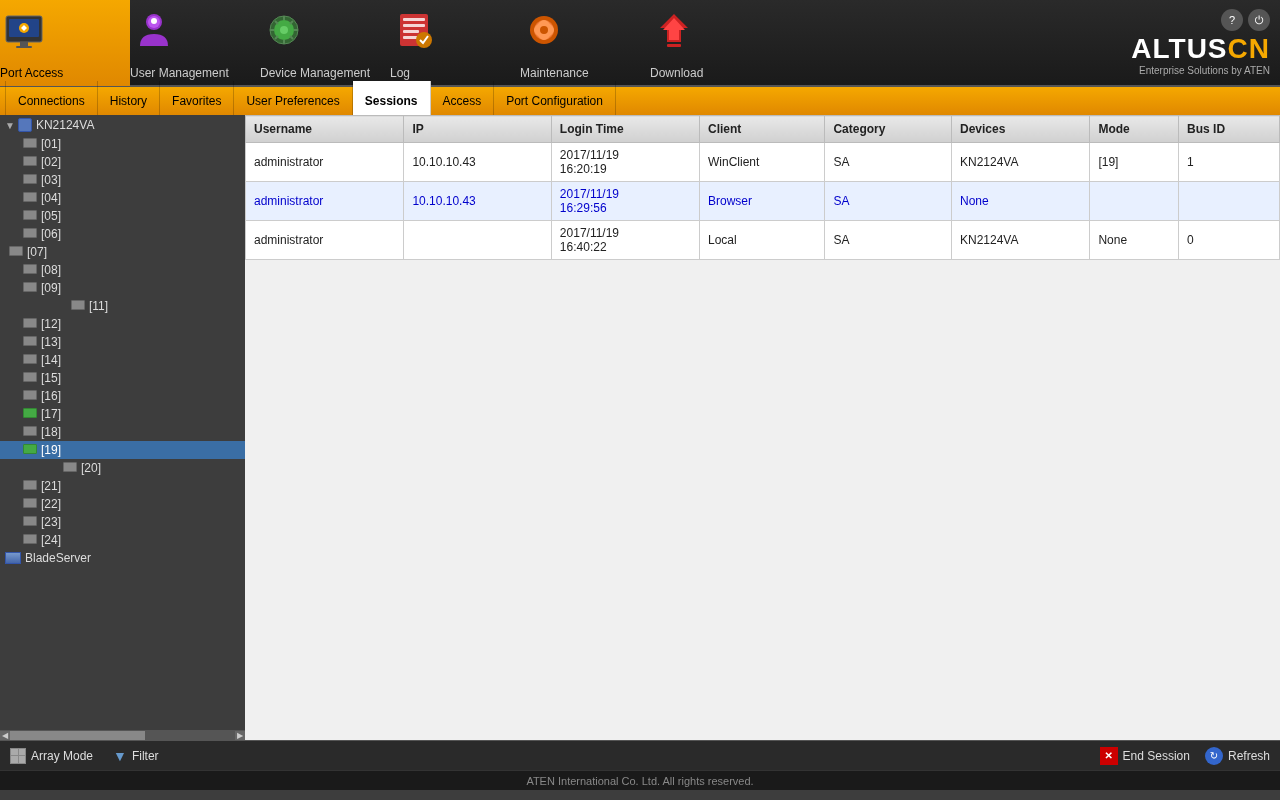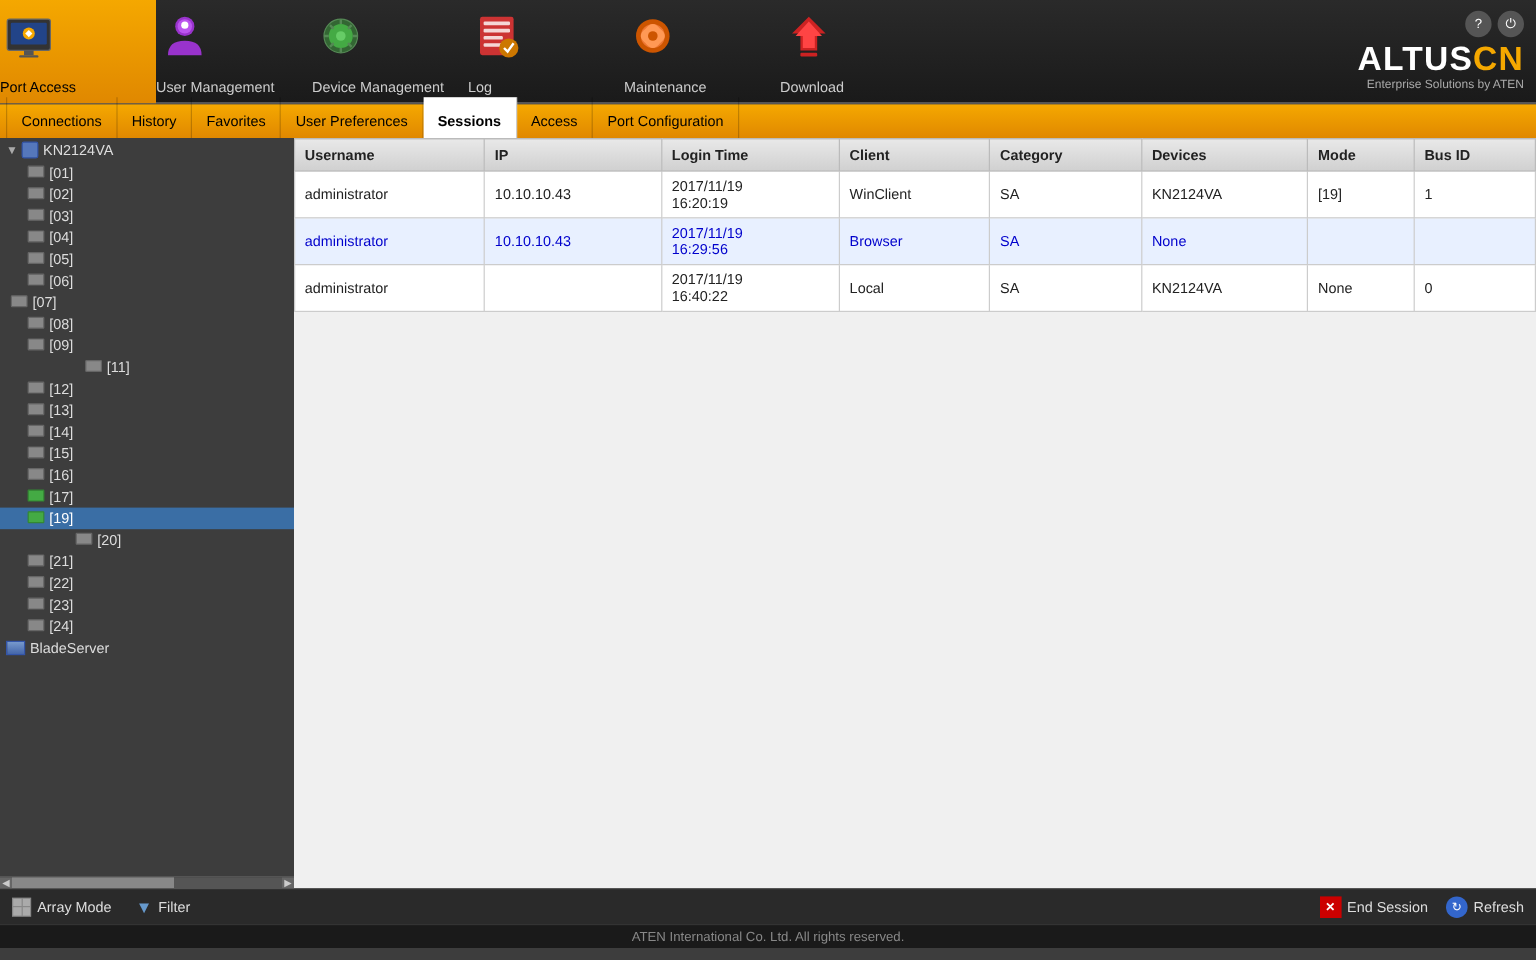--- a/index.html
+++ b/index.html
@@ -431,20 +431,23 @@
             <span style="margin-left:18px;"><span style="display:inline-block;width:14px;height:10px;background:#888;border:1px solid #666;margin-right:4px;border-radius:1px;"></span><span>[14]</span></span>
           </div>
           <div class="tree-node">
             <span style="margin-left:18px;"><span style="display:inline-block;width:14px;height:10px;background:#888;border:1px solid #666;margin-right:4px;border-radius:1px;"></span><span>[15]</span></span>
           </div>
           <div class="tree-node">
             <span style="margin-left:18px;"><span style="display:inline-block;width:14px;height:10px;background:#888;border:1px solid #666;margin-right:4px;border-radius:1px;"></span><span>[16]</span></span>
           </div>
           <div class="tree-node">
             <span style="margin-left:18px;"><span style="display:inline-block;width:14px;height:10px;background:#44aa44;border:1px solid #338833;margin-right:4px;border-radius:1px;"></span><span>[17]</span></span>
+          </div>
+          <div class="tree-node">
+            <span style="margin-left:18px;"><span style="display:inline-block;width:14px;height:10px;background:#888;border:1px solid #666;margin-right:4px;border-radius:1px;"></span><span>[18]</span></span>
           </div>
           <div class="tree-node selected">
             <span style="margin-left:18px;"><span style="display:inline-block;width:14px;height:10px;background:#44aa44;border:1px solid #338833;margin-right:4px;border-radius:1px;"></span><span>[19]</span></span>
           </div>
           <div class="tree-node">
             <span style="margin-left:18px;padding-left:40px;"><span style="display:inline-block;width:14px;height:10px;background:#888;border:1px solid #666;margin-right:4px;border-radius:1px;"></span><span>[20]</span></span>
           </div>
           <div class="tree-node">
             <span style="margin-left:18px;"><span style="display:inline-block;width:14px;height:10px;background:#888;border:1px solid #666;margin-right:4px;border-radius:1px;"></span><span>[21]</span></span>
           </div>

